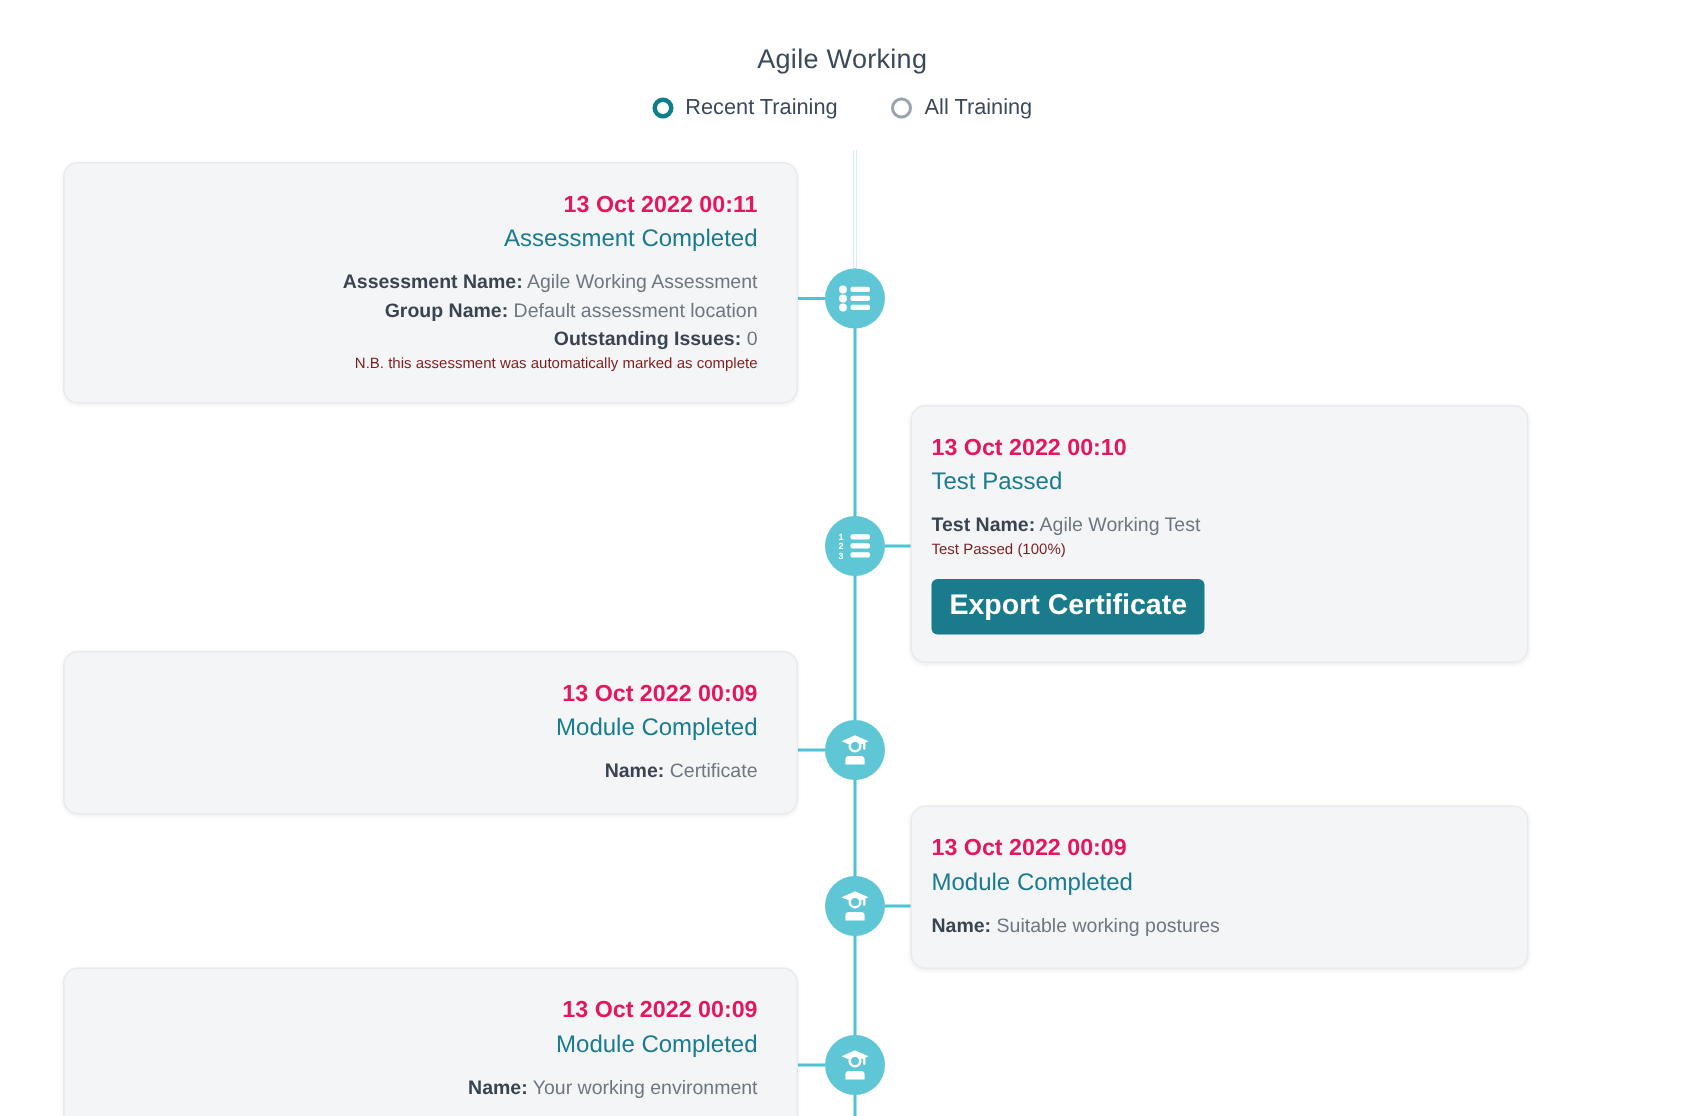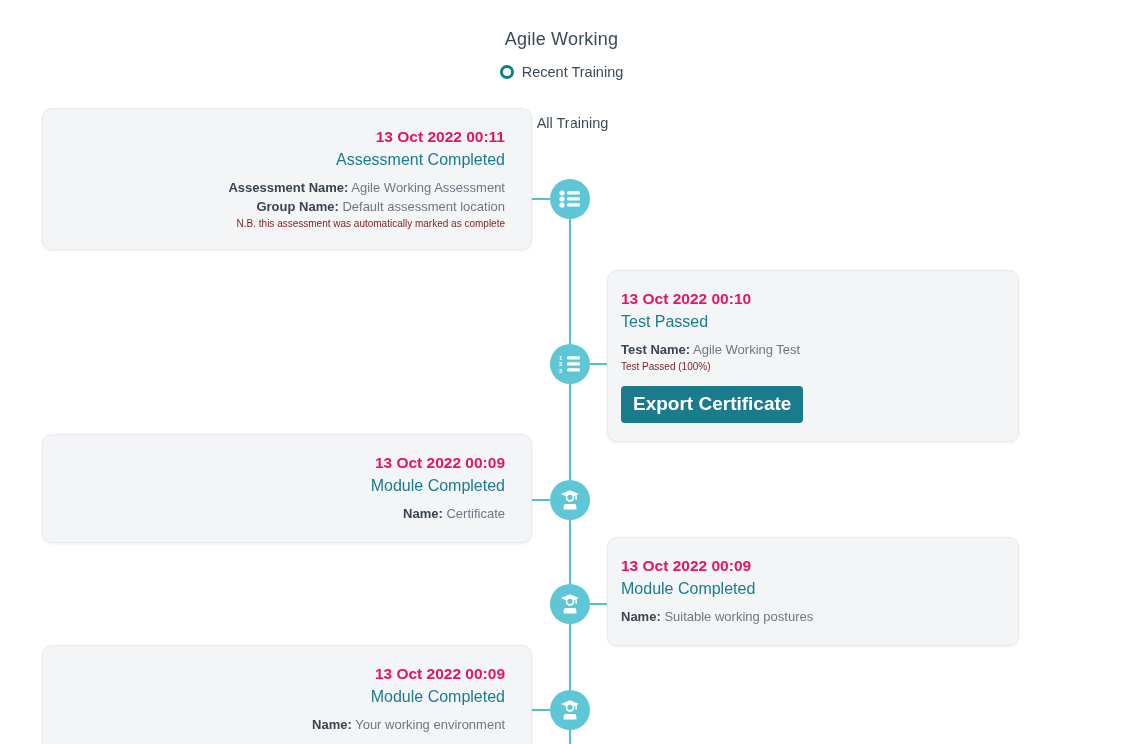--- a/index.html
+++ b/index.html
@@ -18,23 +18,22 @@
     font-size: 18px;
     color: #3b4a5a;
     font-weight: 400;
     letter-spacing: .2px;
     line-height: 1;
   }
   .radio-row {
     margin-top: 17px;
     display: flex;
     justify-content: center;
-    align-items: center;
+    align-items: flex-end;
     gap: 36px;
-    flex-direction: column;
   }
   .radio-opt {
     display: flex; align-items: center; gap: 8px;
     cursor: pointer;
     font-size: 14.5px;
     color: #3b4a5a;
   }
   .radio-mark {
     width: 14px; height: 14px; border-radius: 50%;
     border: 2px solid #9aa3ad;
@@ -169,20 +168,21 @@
             <rect x="8" y="1.2" width="13" height="3.4" rx="1.3" fill="#fff"></rect>
             <rect x="8" y="7.2" width="13" height="3.4" rx="1.3" fill="#fff"></rect>
             <rect x="8" y="13.2" width="13" height="3.4" rx="1.3" fill="#fff"></rect>
           </svg>
         </div>
         <div class="card left" style="top: 8px;">
           <div class="card-date">13 Oct 2022 00:11</div>
           <div class="card-heading">Assessment Completed</div>
           <div class="detail"><b>Assessment Name:</b> <span>Agile Working Assessment</span></div>
           <div class="detail"><b>Group Name:</b> <span>Default assessment location</span></div>
+          <div class="detail"><b>Outstanding Issues:</b> <span>0</span></div>
           <div class="note">N.B. this assessment was automatically marked as complete</div>
         </div>
         <div class="stub right" style="top: 264px;"></div>
         <div class="node" style="top: 264px;">
           <svg width="22" height="18" viewBox="0 0 22 18" aria-hidden="true">
             <text x="0" y="5" font-family="Liberation Sans, sans-serif" font-size="6" font-weight="bold" fill="#fff">1</text>
             <text x="0" y="11.3" font-family="Liberation Sans, sans-serif" font-size="6" font-weight="bold" fill="#fff">2</text>
             <text x="0" y="17.6" font-family="Liberation Sans, sans-serif" font-size="6" font-weight="bold" fill="#fff">3</text>
             <rect x="8" y="1.2" width="13" height="3.4" rx="1.3" fill="#fff"></rect>
             <rect x="8" y="7.2" width="13" height="3.4" rx="1.3" fill="#fff"></rect>

